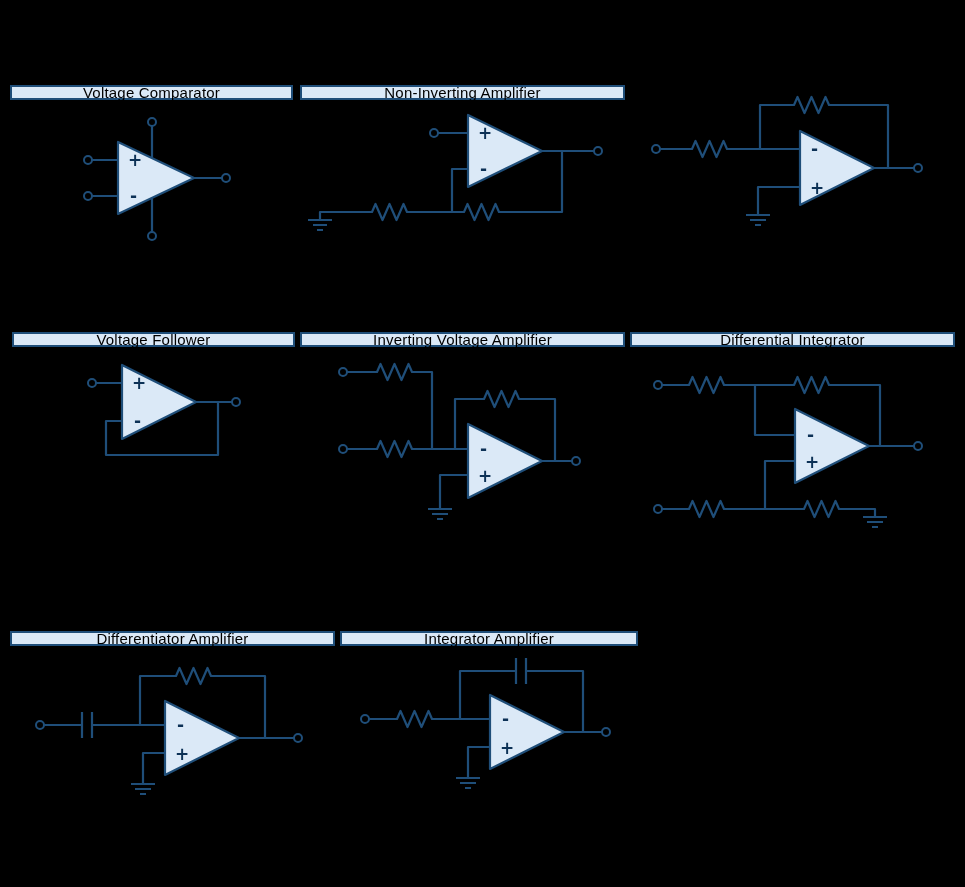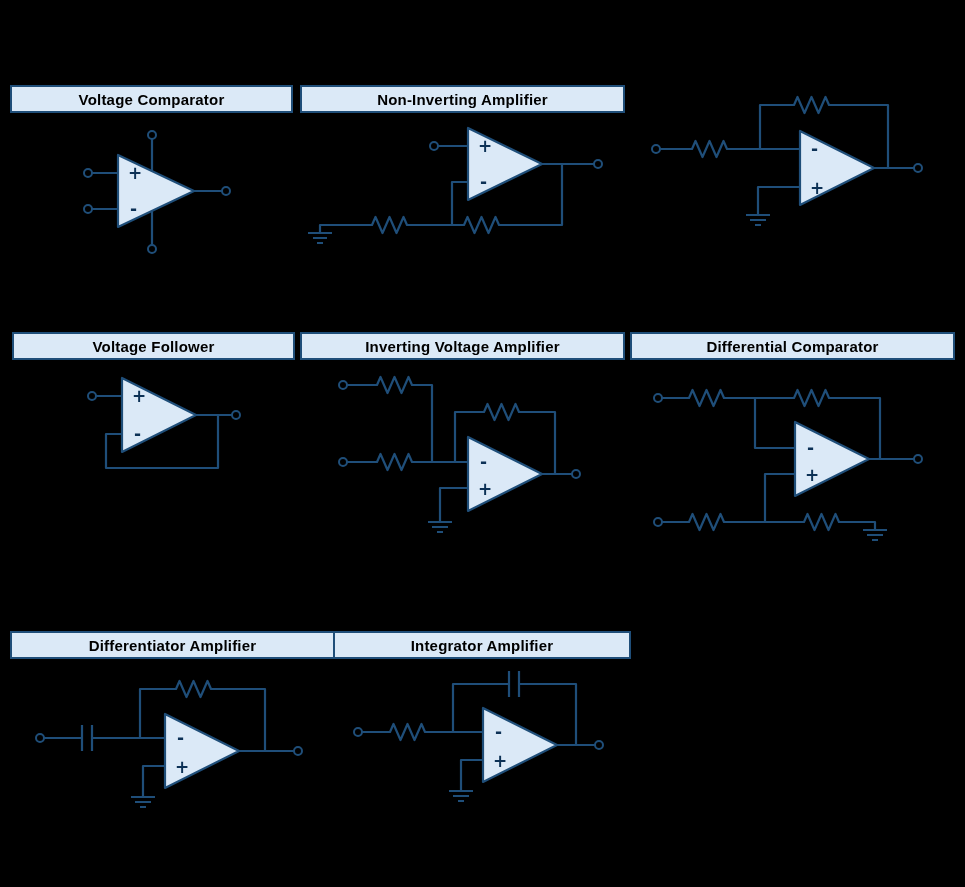--- a/index.html
+++ b/index.html
@@ -5,28 +5,27 @@
   * { margin:0; padding:0; box-sizing:border-box; }
   html,body { width:965px; height:887px; }
   body {
     position:relative;
     background:#000;
     font-family:"Liberation Sans", sans-serif;
     overflow:hidden;
   }
   .panel { position:absolute; }
   .panel-header {
-    height:28px;
+    height:15px;
     background:var(--header-fill);
     border:2px solid var(--header-border);
     color:var(--header-text);
     display:flex; align-items:center; justify-content:center;
     font-size:15px;
     letter-spacing:.2px;
-    font-weight:bold;
   }
   svg { display:block; }
   .wire  { stroke:var(--wire); stroke-width:2.2; fill:none; stroke-linejoin:round; }
   .tri   { fill:var(--opamp-fill); stroke:var(--wire); stroke-width:2.2; stroke-linejoin:round; }
   .term  { fill:#000; stroke:var(--wire); stroke-width:2; }
   .oplabel {
     fill:var(--label-text);
     font-family:"DejaVu Sans", sans-serif;
     font-size:17px; font-weight:bold;
   }
@@ -99,21 +98,21 @@
       <polygon class="tri" points="168,77 168,151 242,114"></polygon>
       <circle class="term" cx="43" cy="25" r="4"></circle>
       <circle class="term" cx="43" cy="102" r="4"></circle>
       <circle class="term" cx="276" cy="114" r="4"></circle>
       <text class="oplabel" x="180" y="108">-</text>
       <text class="oplabel" x="178" y="135">+</text>
     </svg>
   </div>
 
   <div class="panel" style="left:630px; top:332px; width:325px;">
-    <div class="panel-header">Differential Comparator</div>
+    <div class="panel-header">Differential Integrator</div>
     <svg width="325" height="220" viewBox="0 0 325 220">
       <path class="wire" d="M32 38 H55 M100 38 H160 M205 38 H250 V99 M125 38 V88 H165 M239 99 H284 M32 162 H55 M100 162 H170 M135 162 V114 H165 M215 162 H245 V170"></path>
       <path class="wire" d="M55 38 h4 l3.5 -8 l7 16 l7 -16 l7 16 l7 -16 l3.5 8 h6 M160 38 h4 l3.5 -8 l7 16 l7 -16 l7 16 l7 -16 l3.5 8 h6 M55 162 h4 l3.5 -8 l7 16 l7 -16 l7 16 l7 -16 l3.5 8 h6 M170 162 h4 l3.5 -8 l7 16 l7 -16 l7 16 l7 -16 l3.5 8 h6"></path>
       <path class="wire" d="M233 170 H257 M237 175 H253 M242 180 H248"></path>
       <polygon class="tri" points="165,62 165,136 239,99"></polygon>
       <circle class="term" cx="28" cy="38" r="4"></circle>
       <circle class="term" cx="28" cy="162" r="4"></circle>
       <circle class="term" cx="288" cy="99" r="4"></circle>
       <text class="oplabel" x="177" y="94">-</text>
       <text class="oplabel" x="175" y="121">+</text>
@@ -128,21 +127,21 @@
       <path class="wire" d="M162 30 h4 l3.5 -8 l7 16 l7 -16 l7 16 l7 -16 l3.5 8 h6"></path>
       <path class="wire" d="M121 138 H145 M125 143 H141 M130 148 H136"></path>
       <polygon class="tri" points="155,55 155,129 229,92"></polygon>
       <circle class="term" cx="30" cy="79" r="4"></circle>
       <circle class="term" cx="288" cy="92" r="4"></circle>
       <text class="oplabel" x="167" y="85">-</text>
       <text class="oplabel" x="165" y="114">+</text>
     </svg>
   </div>
 
-  <div class="panel" style="left:333px; top:631px; width:298px;text-align:center;">
+  <div class="panel" style="left:340px; top:631px; width:298px;text-align:center;">
     <div class="panel-header">Integrator Amplifier</div>
     <svg width="298" height="210" viewBox="0 0 298 210">
       <path class="wire" d="M29 73 H53 M98 73 H150 M120 73 V25 H176 M186 25 H243 V86 M224 86 H262 M150 101 H128 V132"></path>
       <path class="wire" d="M176 12 V38 M186 12 V38"></path>
       <path class="wire" d="M53 73 h4 l3.5 -8 l7 16 l7 -16 l7 16 l7 -16 l3.5 8 h6"></path>
       <path class="wire" d="M116 132 H140 M120 137 H136 M125 142 H131"></path>
       <polygon class="tri" points="150,49 150,123 224,86"></polygon>
       <circle class="term" cx="25" cy="73" r="4"></circle>
       <circle class="term" cx="266" cy="86" r="4"></circle>
       <text class="oplabel" x="162" y="79">-</text>

